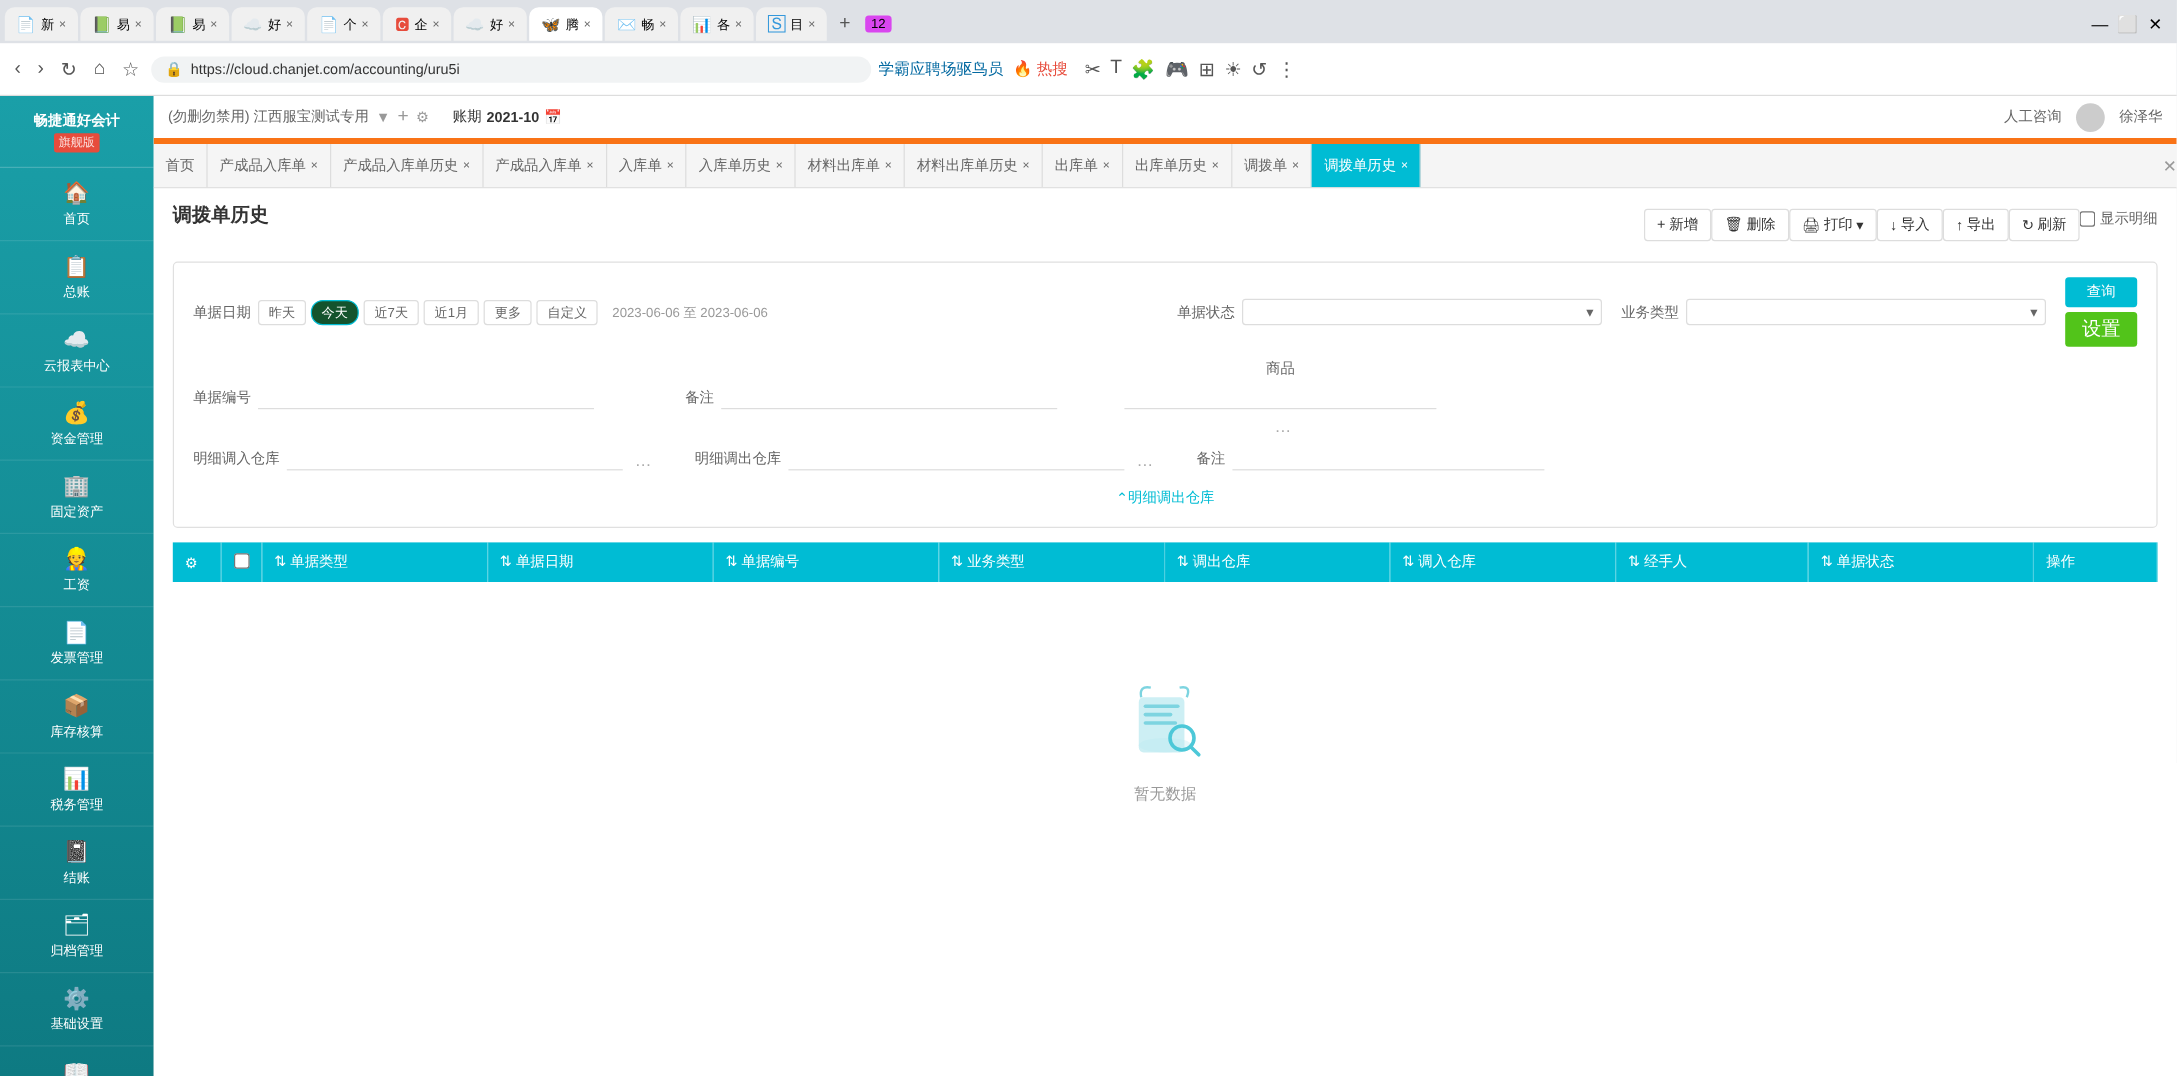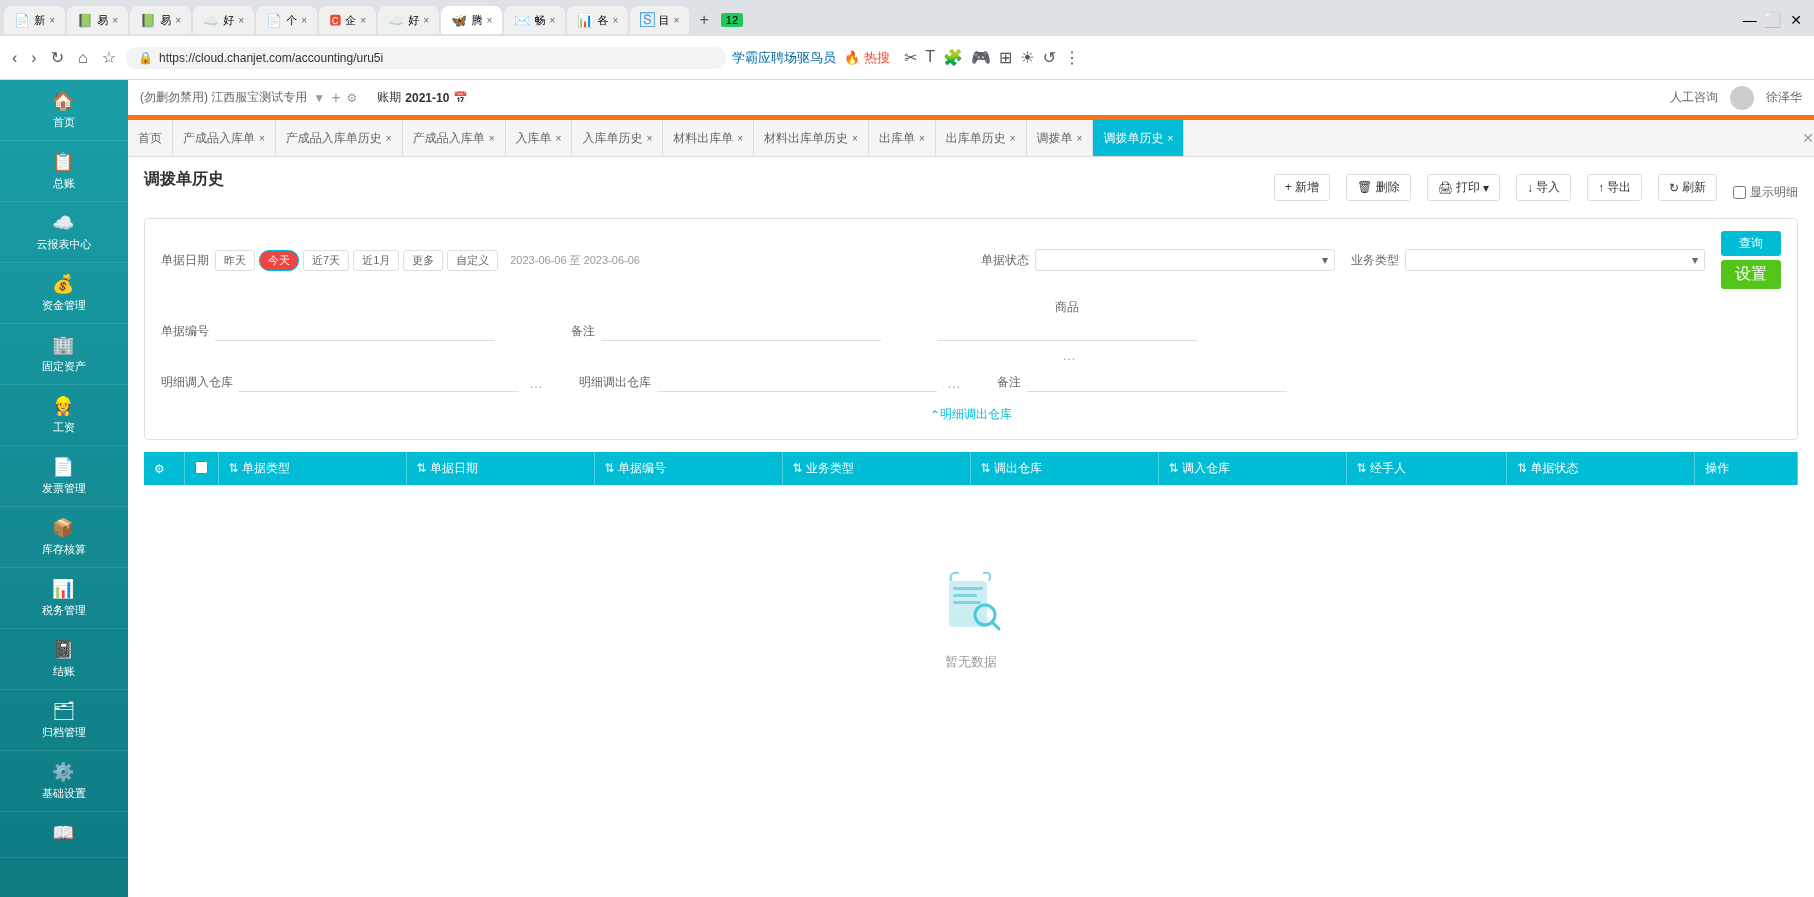--- a/index.html
+++ b/index.html
@@ -5,21 +5,21 @@
     * { box-sizing: border-box; margin: 0; padding: 0; }
     body { font-family: "Microsoft YaHei", Arial, sans-serif; font-size: 12px; background: #f5f5f5; overflow: hidden; }
 
     
     .browser-chrome { background: #dee1e6; width: 100%; }
     .browser-tabs { display: flex; align-items: center; background: #dee1e6; padding: 4px 4px 0 4px; height: 36px; overflow: hidden; }
     .browser-tab { display: flex; align-items: center; padding: 4px 10px; border-radius: 8px 8px 0 0; font-size: 11px; background: #f0f0f0; margin-right: 2px; white-space: nowrap; height: 28px; cursor: pointer; max-width: 130px; overflow: hidden; }
     .browser-tab.active { background: #fff; }
     .browser-tab .tab-close { margin-left: 4px; font-size: 10px; color: #666; cursor: pointer; }
     .tab-new-btn { padding: 2px 8px; font-size: 16px; color: #555; cursor: pointer; }
-    .tab-count { background: #22c55e; border-radius: 3px; padding: 1px 5px; font-size: 11px; margin-left: 4px; }
+    .tab-count { background: #d946ef; border-radius: 3px; padding: 1px 5px; font-size: 11px; margin-left: 4px; }
     .browser-nav { display: flex; align-items: center; background: #fff; padding: 4px 8px; height: 44px; border-bottom: 1px solid #ddd; gap: 6px; }
     .nav-btn { color: #555; font-size: 16px; cursor: pointer; padding: 2px 4px; border: none; background: none; }
     .nav-btn:disabled { color: #bbb; }
     .address-bar { flex: 1; display: flex; align-items: center; background: #f1f3f4; border-radius: 20px; padding: 4px 12px; font-size: 12px; color: #333; max-width: 600px; }
     .address-bar .lock-icon { margin-right: 6px; color: #5a8a5a; }
     .address-url { color: #333; font-size: 12px; }
     .nav-right { display: flex; align-items: center; gap: 8px; color: #555; font-size: 13px; }
 
     
     .app-container { display: flex; height: calc(897px - 80px); }
@@ -47,21 +47,21 @@
     .main-content { background: #fff; flex: 1; padding: 12px 16px; overflow-y: auto; }
     .page-title { font-size: 16px; font-weight: bold; color: #333; margin-bottom: 16px; }
 
     
     .filter-area { border: 1px solid #e0e0e0; border-radius: 4px; padding: 12px 16px; margin-bottom: 12px; }
     .filter-row { display: flex; align-items: center; margin-bottom: 10px; gap: 16px; }
     .filter-item { display: flex; align-items: center; gap: 6px; }
     .filter-label { color: #666; font-size: 12px; white-space: nowrap; }
     .filter-date-btns { display: flex; align-items: center; gap: 4px; }
     .date-btn { padding: 2px 8px; border: 1px solid #ddd; border-radius: 3px; background: #fff; cursor: pointer; font-size: 11px; color: #666; }
-    .date-btn.active { background: #ef4444; color: #fff; border-color: #00bcd4; border-radius: 10px; }
+    .date-btn.active { background: #14532d; color: #fff; border-color: #00bcd4; border-radius: 10px; }
     .date-range { font-size: 11px; color: #999; }
     .filter-select { border: 1px solid #ddd; border-radius: 3px; padding: 3px 6px; font-size: 12px; color: #666; min-width: 200px; background: #fff; display: flex; align-items: center; justify-content: space-between; }
     .filter-input { border: none; border-bottom: 1px solid #ddd; padding: 2px 4px; font-size: 12px; min-width: 180px; outline: none; }
     .filter-ellipsis { color: #aaa; font-size: 14px; cursor: pointer; margin-left: 4px; }
     .collapse-btn { display: flex; align-items: center; justify-content: center; color: #00bcd4; font-size: 12px; cursor: pointer; padding: 4px; }
     .toolbar-btn { padding: 4px 10px; border: 1px solid #ddd; background: #fff; border-radius: 3px; font-size: 12px; color: #333; cursor: pointer; display: flex; align-items: center; gap: 3px; }
     .toolbar-btn-green { padding: 4px 14px; background: #52c41a; color: #fff; border: none; border-radius: 3px; font-size: 16px; cursor: pointer; }
     .toolbar-btn-teal { padding: 4px 14px; background: #00bcd4; color: #fff; border: none; border-radius: 3px; font-size: 12px; cursor: pointer; }
     .show-detail-label { display: flex; align-items: center; gap: 4px; font-size: 12px; color: #666; }
 
@@ -177,20 +177,24 @@
       <span style="cursor:pointer;">☀</span>
       <span style="cursor:pointer;">↺</span>
       <span style="cursor:pointer;">⋮</span>
     </div>
   </div>
 </div>
 
 <div class="app-container">
 
   <div class="sidebar">
+    <div class="sidebar-logo">
+      <div style="font-size:12px;font-weight:bold;color:#fff;">畅捷通好会计</div>
+      <div class="sidebar-logo-sub">旗舰版</div>
+    </div>
     <div class="sidebar-menu">
       <div class="sidebar-item">
         <span class="menu-icon">🏠</span>
         <span class="menu-label">首页</span>
       </div>
       <div class="sidebar-item">
         <span class="menu-icon">📋</span>
         <span class="menu-label">总账</span>
       </div>
       <div class="sidebar-item">
@@ -276,21 +280,21 @@
         <div class="page-tab">出库单历史 <span class="tab-x">×</span></div>
         <div class="page-tab">调拨单 <span class="tab-x">×</span></div>
         <div class="page-tab active">调拨单历史 <span class="tab-x">×</span></div>
       </div>
       <span class="tab-close-all">✕</span>
     </div>
 
     <div class="main-content">
       <div style="display:flex;align-items:center;justify-content:space-between;margin-bottom:12px;">
         <h1 class="page-title">调拨单历史</h1>
-        <div style="display:flex;align-items:flex-end;gap:16px;">
+        <div style="display:flex;align-items:flex-start;gap:0;">
           <button class="toolbar-btn">+ 新增</button>
           <button class="toolbar-btn">🗑 删除</button>
           <button class="toolbar-btn">
             <span>🖨</span>
             <span>打印</span>
             <span>▾</span>
           </button>
           <button class="toolbar-btn">
             <span>↓</span>
             <span>导入</span>

